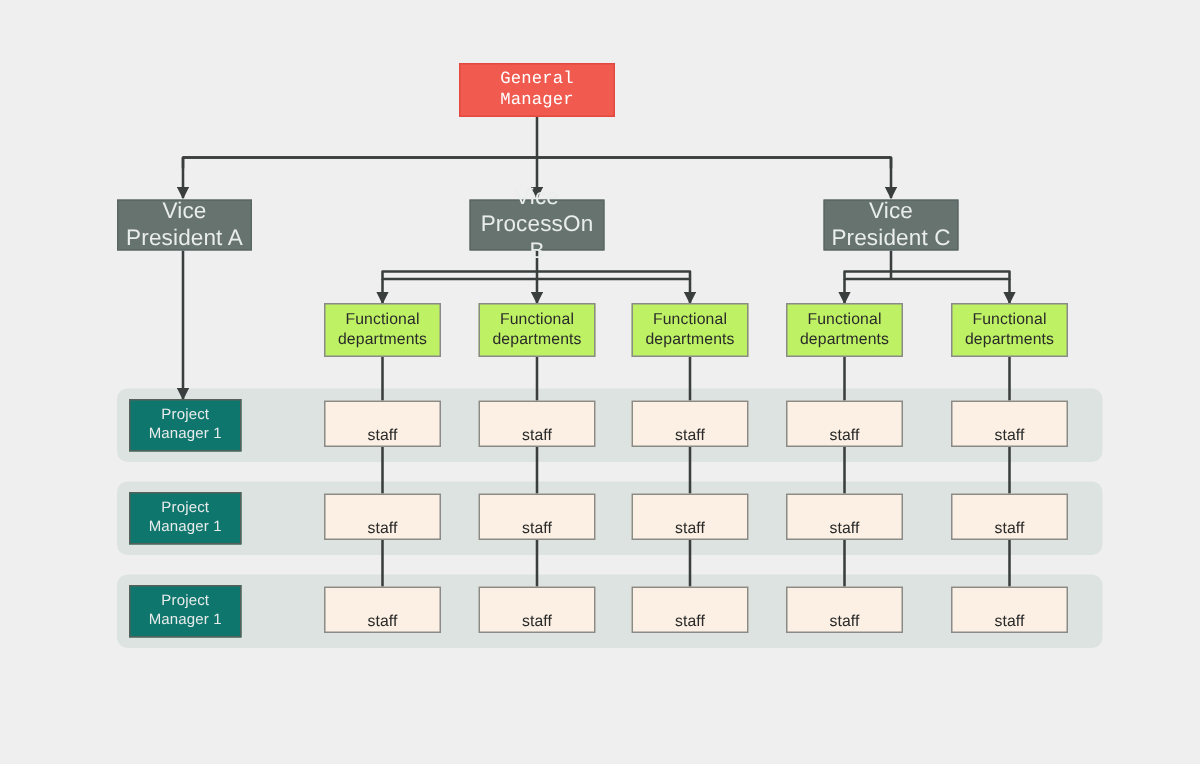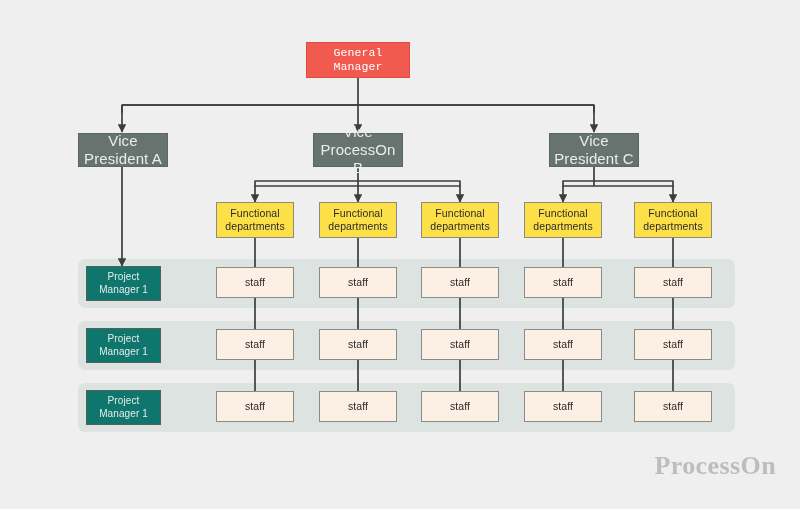--- a/index.html
+++ b/index.html
@@ -55,30 +55,31 @@
     color: #e9edec;
     font-size: 15px;
   }
   .node-pm {
     background: #0f766e;
     border: 1px solid #556058;
     color: #e7ebea;
     font-size: 10px;
   }
   .node-dept {
-    background: #fde047;
+    background: #bef264;
     border: 1px solid #8a8a86;
     color: #2a2a2a;
     font-size: 10.5px;
   }
   .node-staff {
     background: #fbf0e3;
     border: 1px solid #8a8a86;
     color: #2a2a2a;
     font-size: 10.5px;
+    align-items: flex-end;
   }
   .node-label {
     display: block;
     white-space: pre-line;
   }
   #watermark {
     position: absolute;
     right: 24px;
     bottom: 28px;
     font-family: "Liberation Serif", serif;
@@ -227,15 +228,14 @@
   <div class="node node-staff" style="left:421px; top:391px; width:78px; height:31px;">
     <span class="node-label">staff</span>
   </div>
   <div class="node node-staff" style="left:524px; top:391px; width:78px; height:31px;">
     <span class="node-label">staff</span>
   </div>
   <div class="node node-staff" style="left:634px; top:391px; width:78px; height:31px;">
     <span class="node-label">staff</span>
   </div>
 
-  <div id="watermark">ProcessOn</div>
 
 </div>
 
 </body></html>

